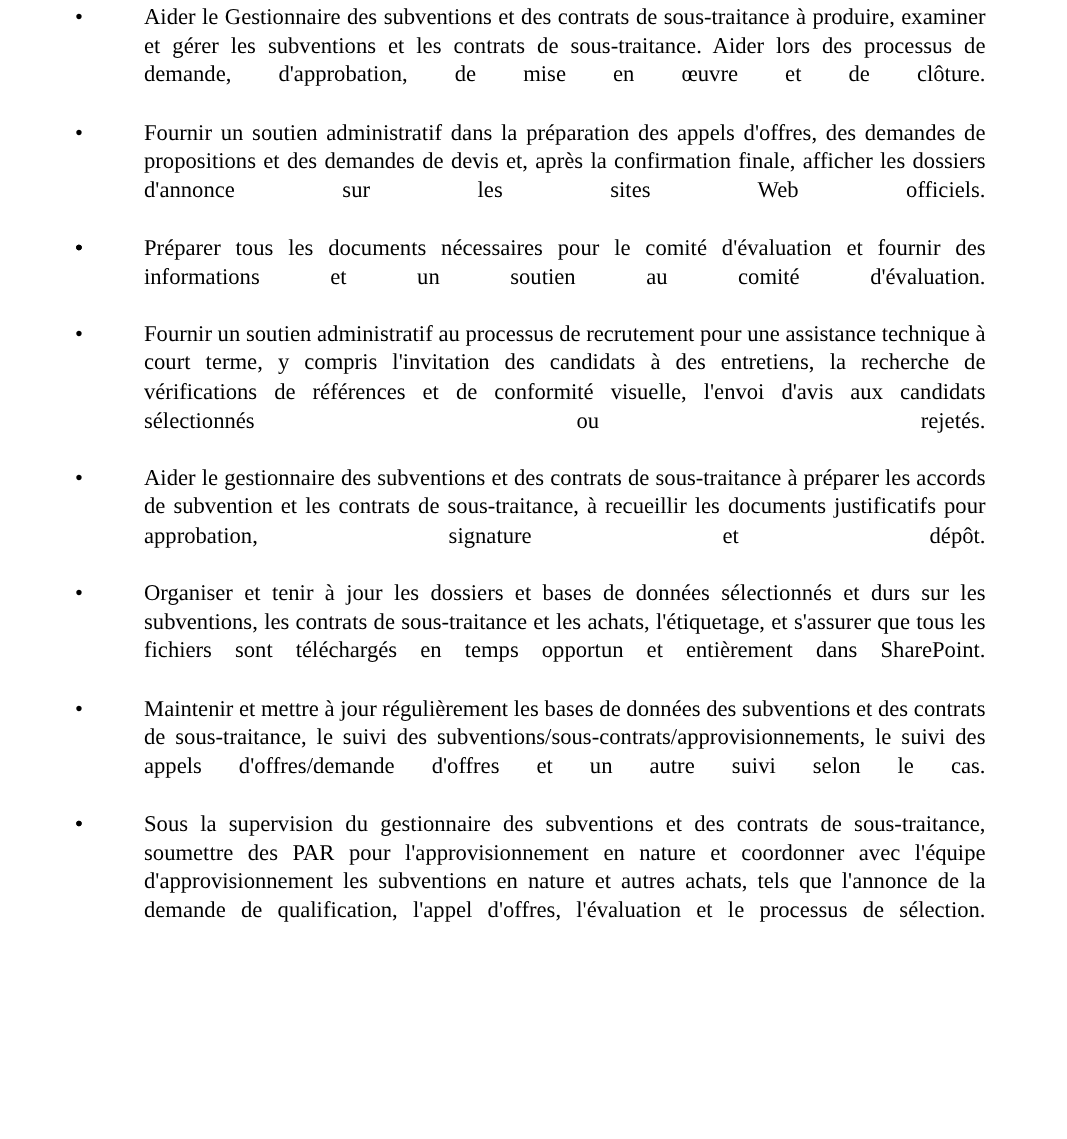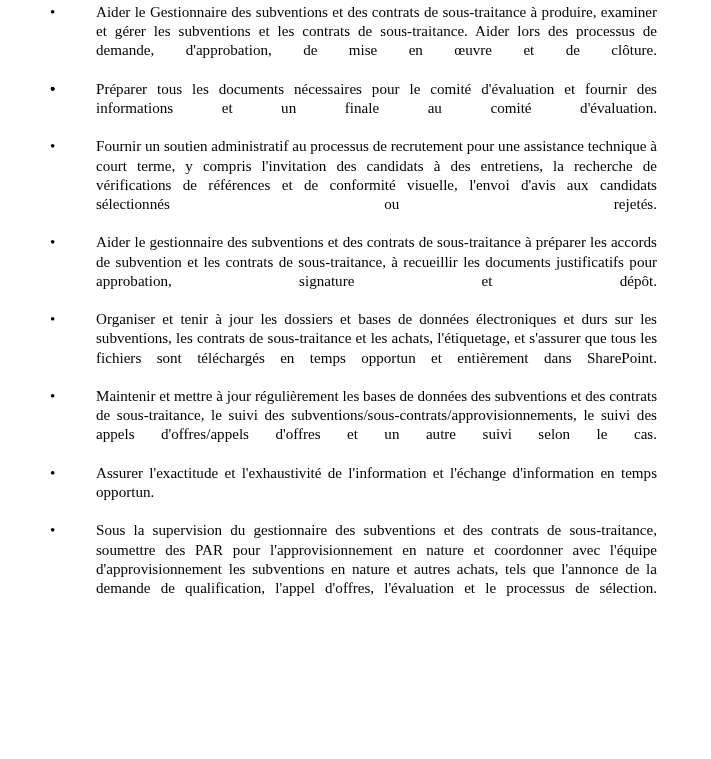--- a/index.html
+++ b/index.html
@@ -60,50 +60,50 @@
 
 <div class="page">
 
   <ul class="bullet-list" id="responsibilities-list">
       <li class="bullet-item">
         <span class="bullet-mark">•</span>
         <span class="bullet-text">Aider le Gestionnaire des subventions et des contrats de sous-traitance à produire, examiner et gérer les subventions et les contrats de sous-traitance. Aider lors des processus de demande, d'approbation, de mise en œuvre et de clôture.</span>
       </li>
       <li class="bullet-item">
         <span class="bullet-mark">•</span>
+        <span class="bullet-text">Fournir un soutien administratif dans la préparation des appels d'offres, des demandes de propositions et des demandes de devis et, après la confirmation finale, afficher les dossiers d'annonce sur les sites Web officiels.</span>
       </li>
       <li class="bullet-item">
         <span class="bullet-mark">•</span>
       </li>
       <li class="bullet-item">
         <span class="bullet-mark">•</span>
       </li>
       <li class="bullet-item">
         <span class="bullet-mark">•</span>
-        <span class="bullet-text">Préparer tous les documents nécessaires pour le comité d'évaluation et fournir des informations et un finale au comité d'évaluation.</span>
+        <span class="bullet-text">Préparer tous les documents nécessaires pour le comité d'évaluation et fournir des informations et un soutien au comité d'évaluation.</span>
       </li>
       <li class="bullet-item">
         <span class="bullet-mark">•</span>
         <span class="bullet-text">Fournir un soutien administratif au processus de recrutement pour une assistance technique à court terme, y compris l'invitation des candidats à des entretiens, la recherche de vérifications de références et de conformité visuelle, l'envoi d'avis aux candidats sélectionnés ou rejetés.</span>
       </li>
       <li class="bullet-item">
         <span class="bullet-mark">•</span>
         <span class="bullet-text">Aider le gestionnaire des subventions et des contrats de sous-traitance à préparer les accords de subvention et les contrats de sous-traitance, à recueillir les documents justificatifs pour approbation, signature et dépôt.</span>
       </li>
       <li class="bullet-item">
         <span class="bullet-mark">•</span>
-        <span class="bullet-text">Organiser et tenir à jour les dossiers et bases de données électroniques et durs sur les subventions, les contrats de sous-traitance et les achats, l'étiquetage, et s'assurer que tous les fichiers sont téléchargés en temps opportun et entièrement dans SharePoint.</span>
+        <span class="bullet-text">Organiser et tenir à jour les dossiers et bases de données sélectionnés et durs sur les subventions, les contrats de sous-traitance et les achats, l'étiquetage, et s'assurer que tous les fichiers sont téléchargés en temps opportun et entièrement dans SharePoint.</span>
       </li>
       <li class="bullet-item">
         <span class="bullet-mark">•</span>
-        <span class="bullet-text">Maintenir et mettre à jour régulièrement les bases de données des subventions et des contrats de sous-traitance, le suivi des subventions/sous-contrats/approvisionnements, le suivi des appels d'offres/appels d'offres et un autre suivi selon le cas.</span>
+        <span class="bullet-text">Maintenir et mettre à jour régulièrement les bases de données des subventions et des contrats de sous-traitance, le suivi des subventions/sous-contrats/approvisionnements, le suivi des appels d'offres/demande d'offres et un autre suivi selon le cas.</span>
       </li>
       <li class="bullet-item">
         <span class="bullet-mark">•</span>
-        <span class="bullet-text">Assurer l'exactitude et l'exhaustivité de l'information et l'échange d'information en temps opportun.</span>
       </li>
       <li class="bullet-item">
         <span class="bullet-mark">•</span>
         <span class="bullet-text">Sous la supervision du gestionnaire des subventions et des contrats de sous-traitance, soumettre des PAR pour l'approvisionnement en nature et coordonner avec l'équipe d'approvisionnement les subventions en nature et autres achats, tels que l'annonce de la demande de qualification, l'appel d'offres, l'évaluation et le processus de sélection.</span>
       </li>
     </ul>
 
 </div>
 
 </body></html>

